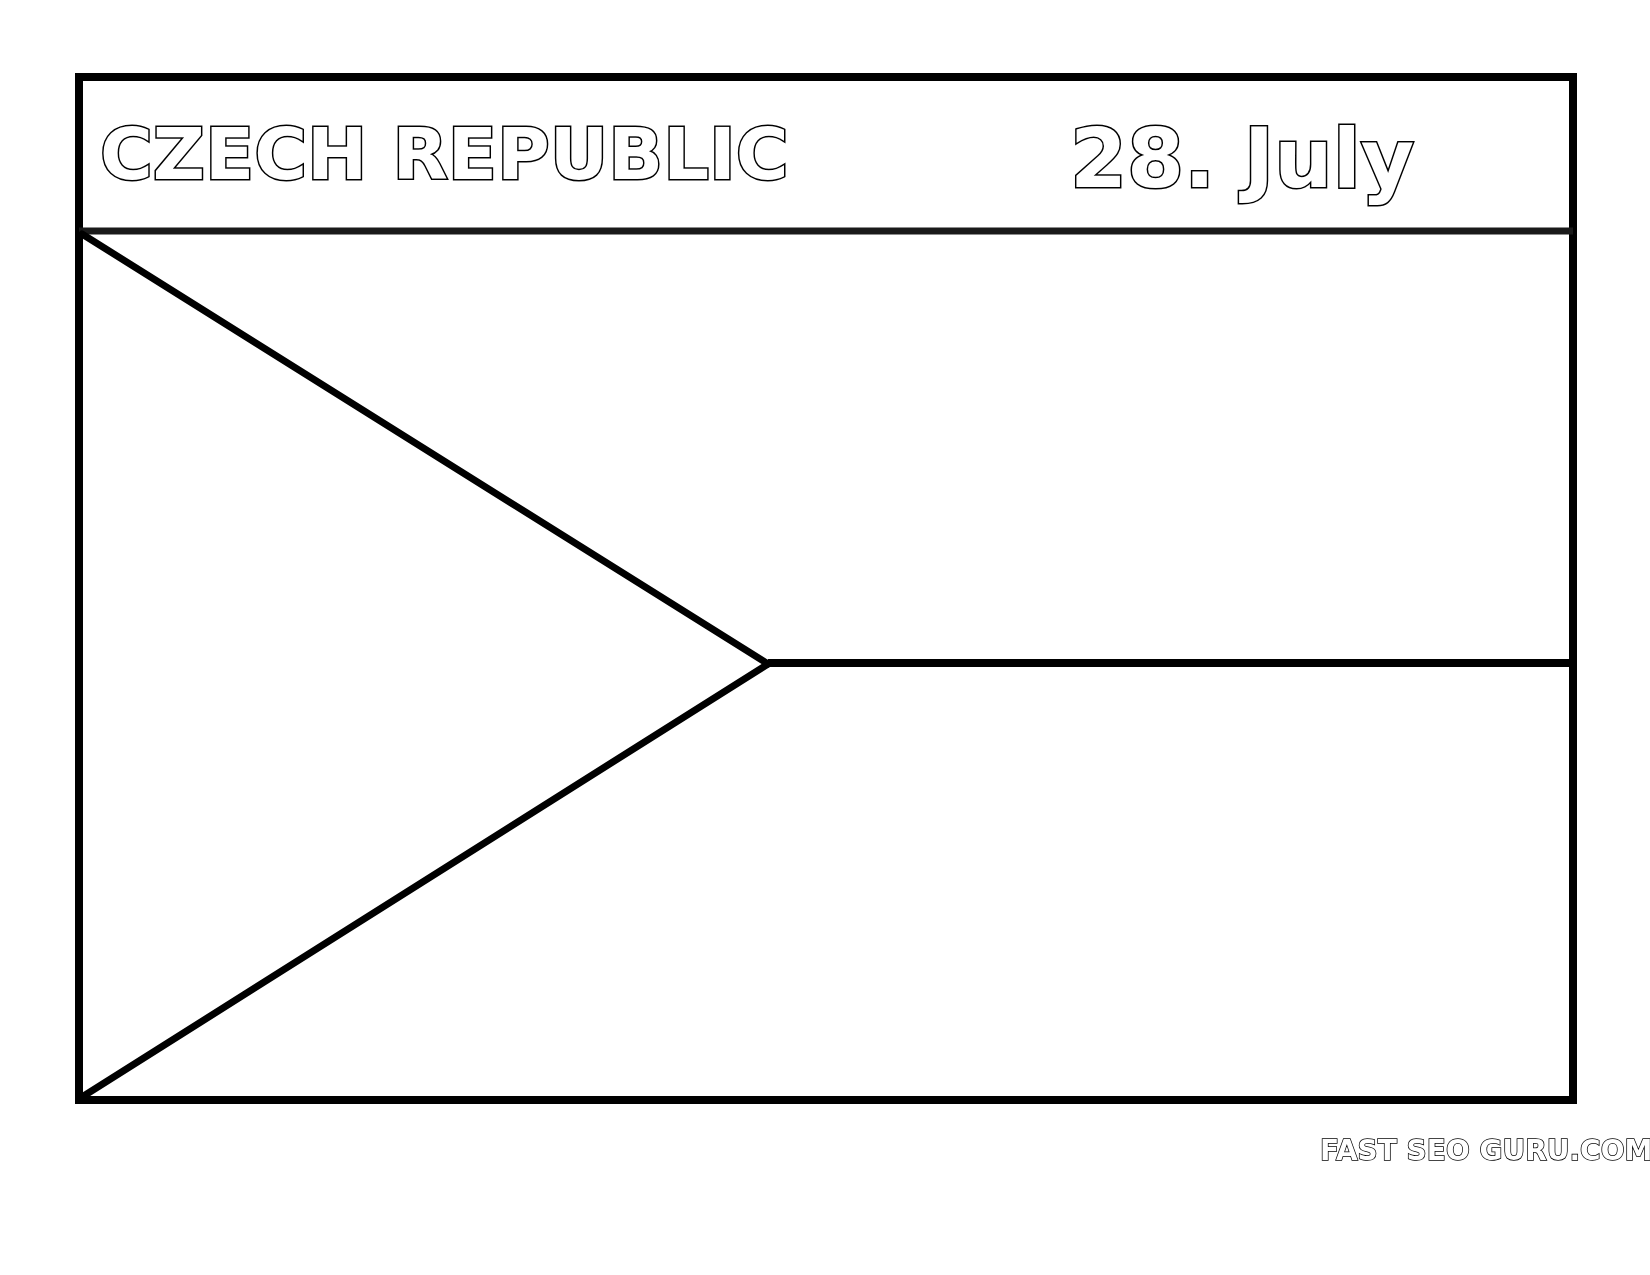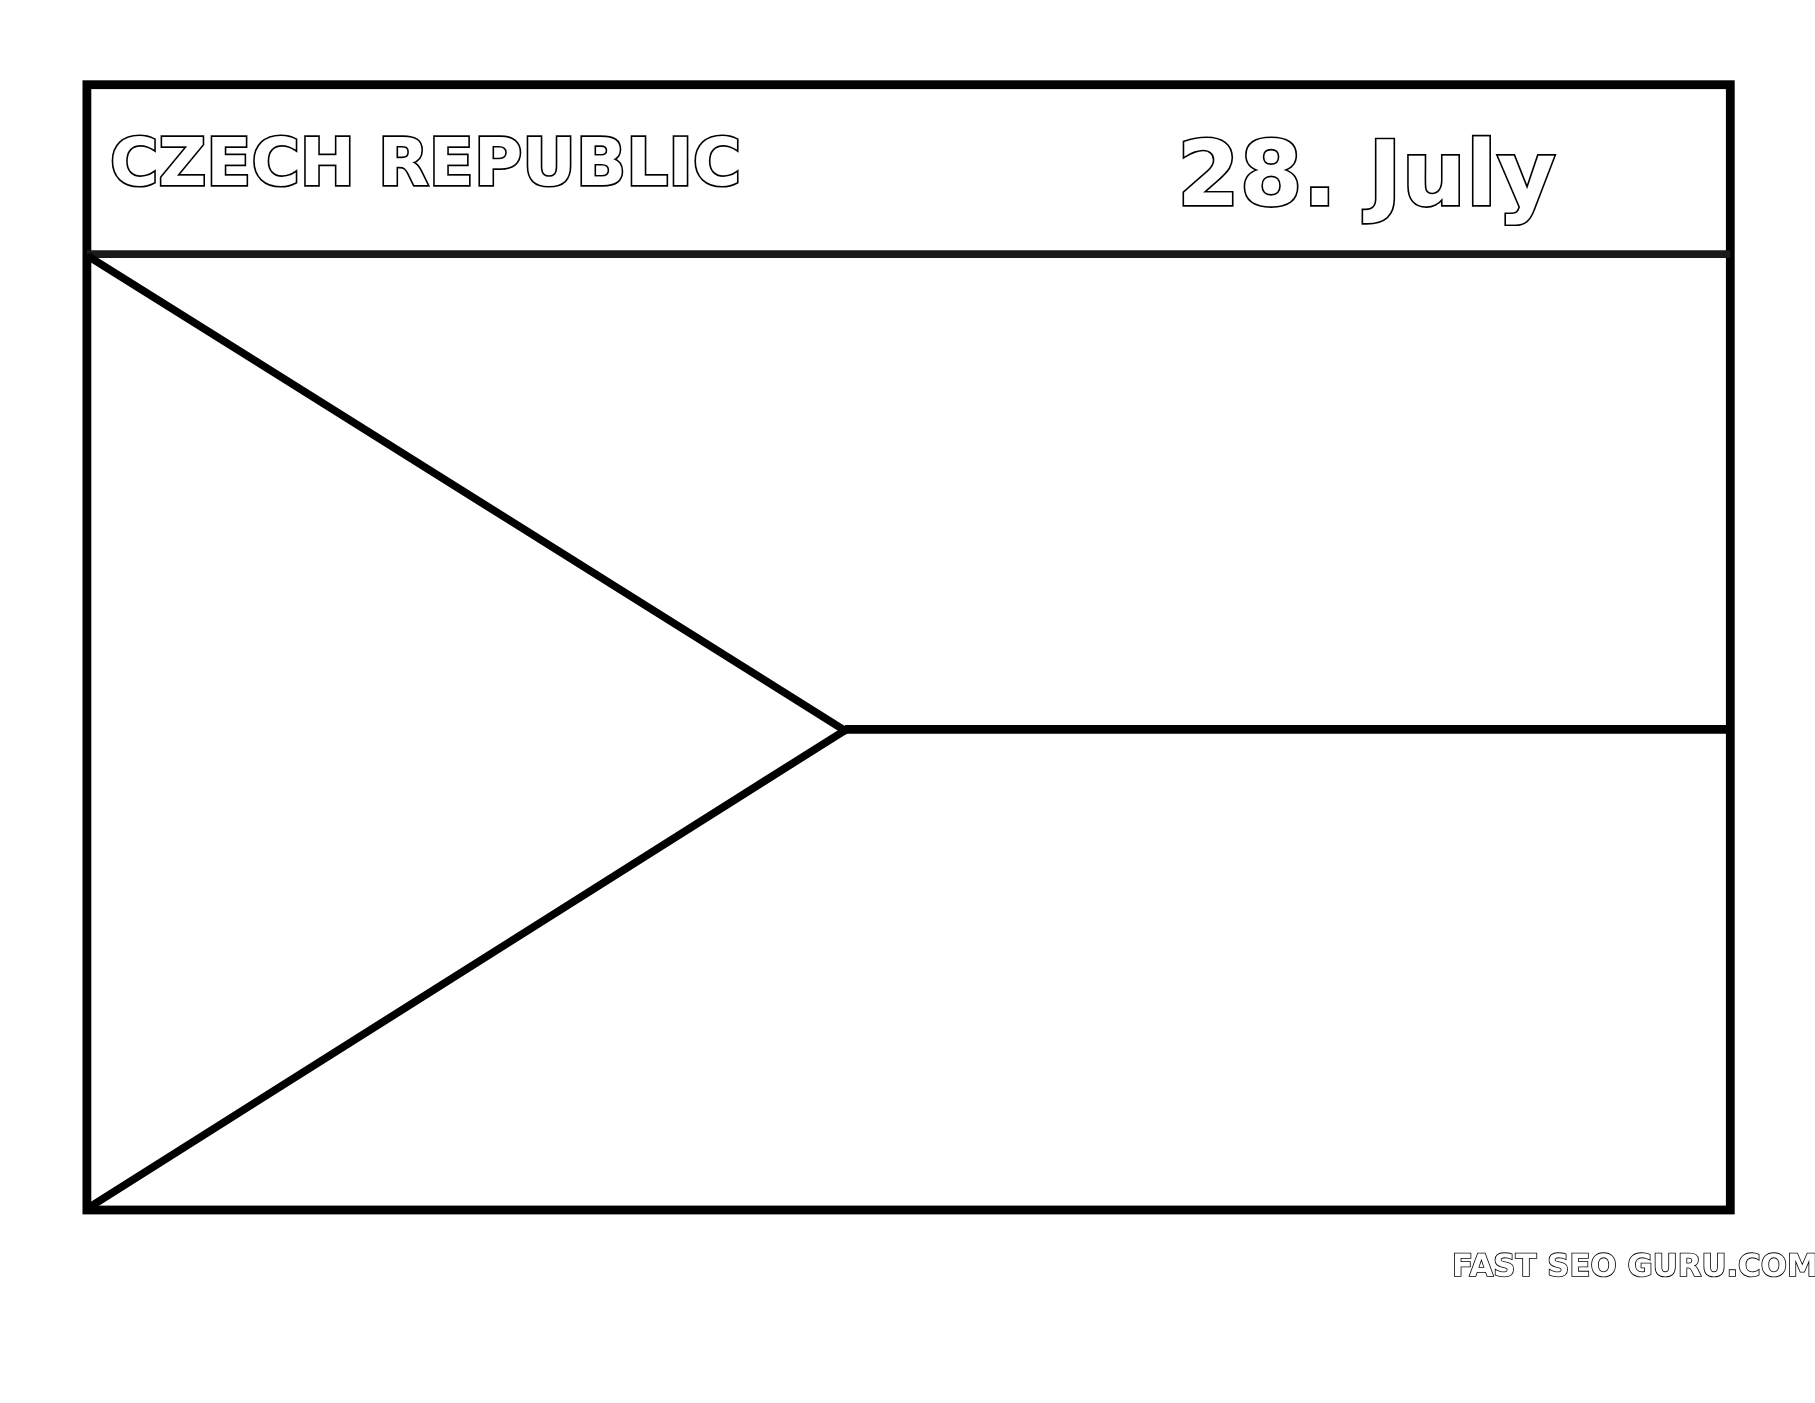--- a/index.html
+++ b/index.html
@@ -33,21 +33,21 @@
       color: #ffffff;
       -webkit-text-stroke: 3px #000000;
       paint-order: stroke fill;
       white-space: nowrap;
       line-height: 1;
       letter-spacing: 1px;
     }
     .title-left {
       left: 100px;
       top: 118px;
-      font-size: 60px;
+      font-size: 72px;
       letter-spacing: 0px;
     }
     .title-right {
       left: 1070px;
       top: 118px;
       font-size: 82px;
       letter-spacing: 0px;
     }
     .watermark {
       left: 1320px;

